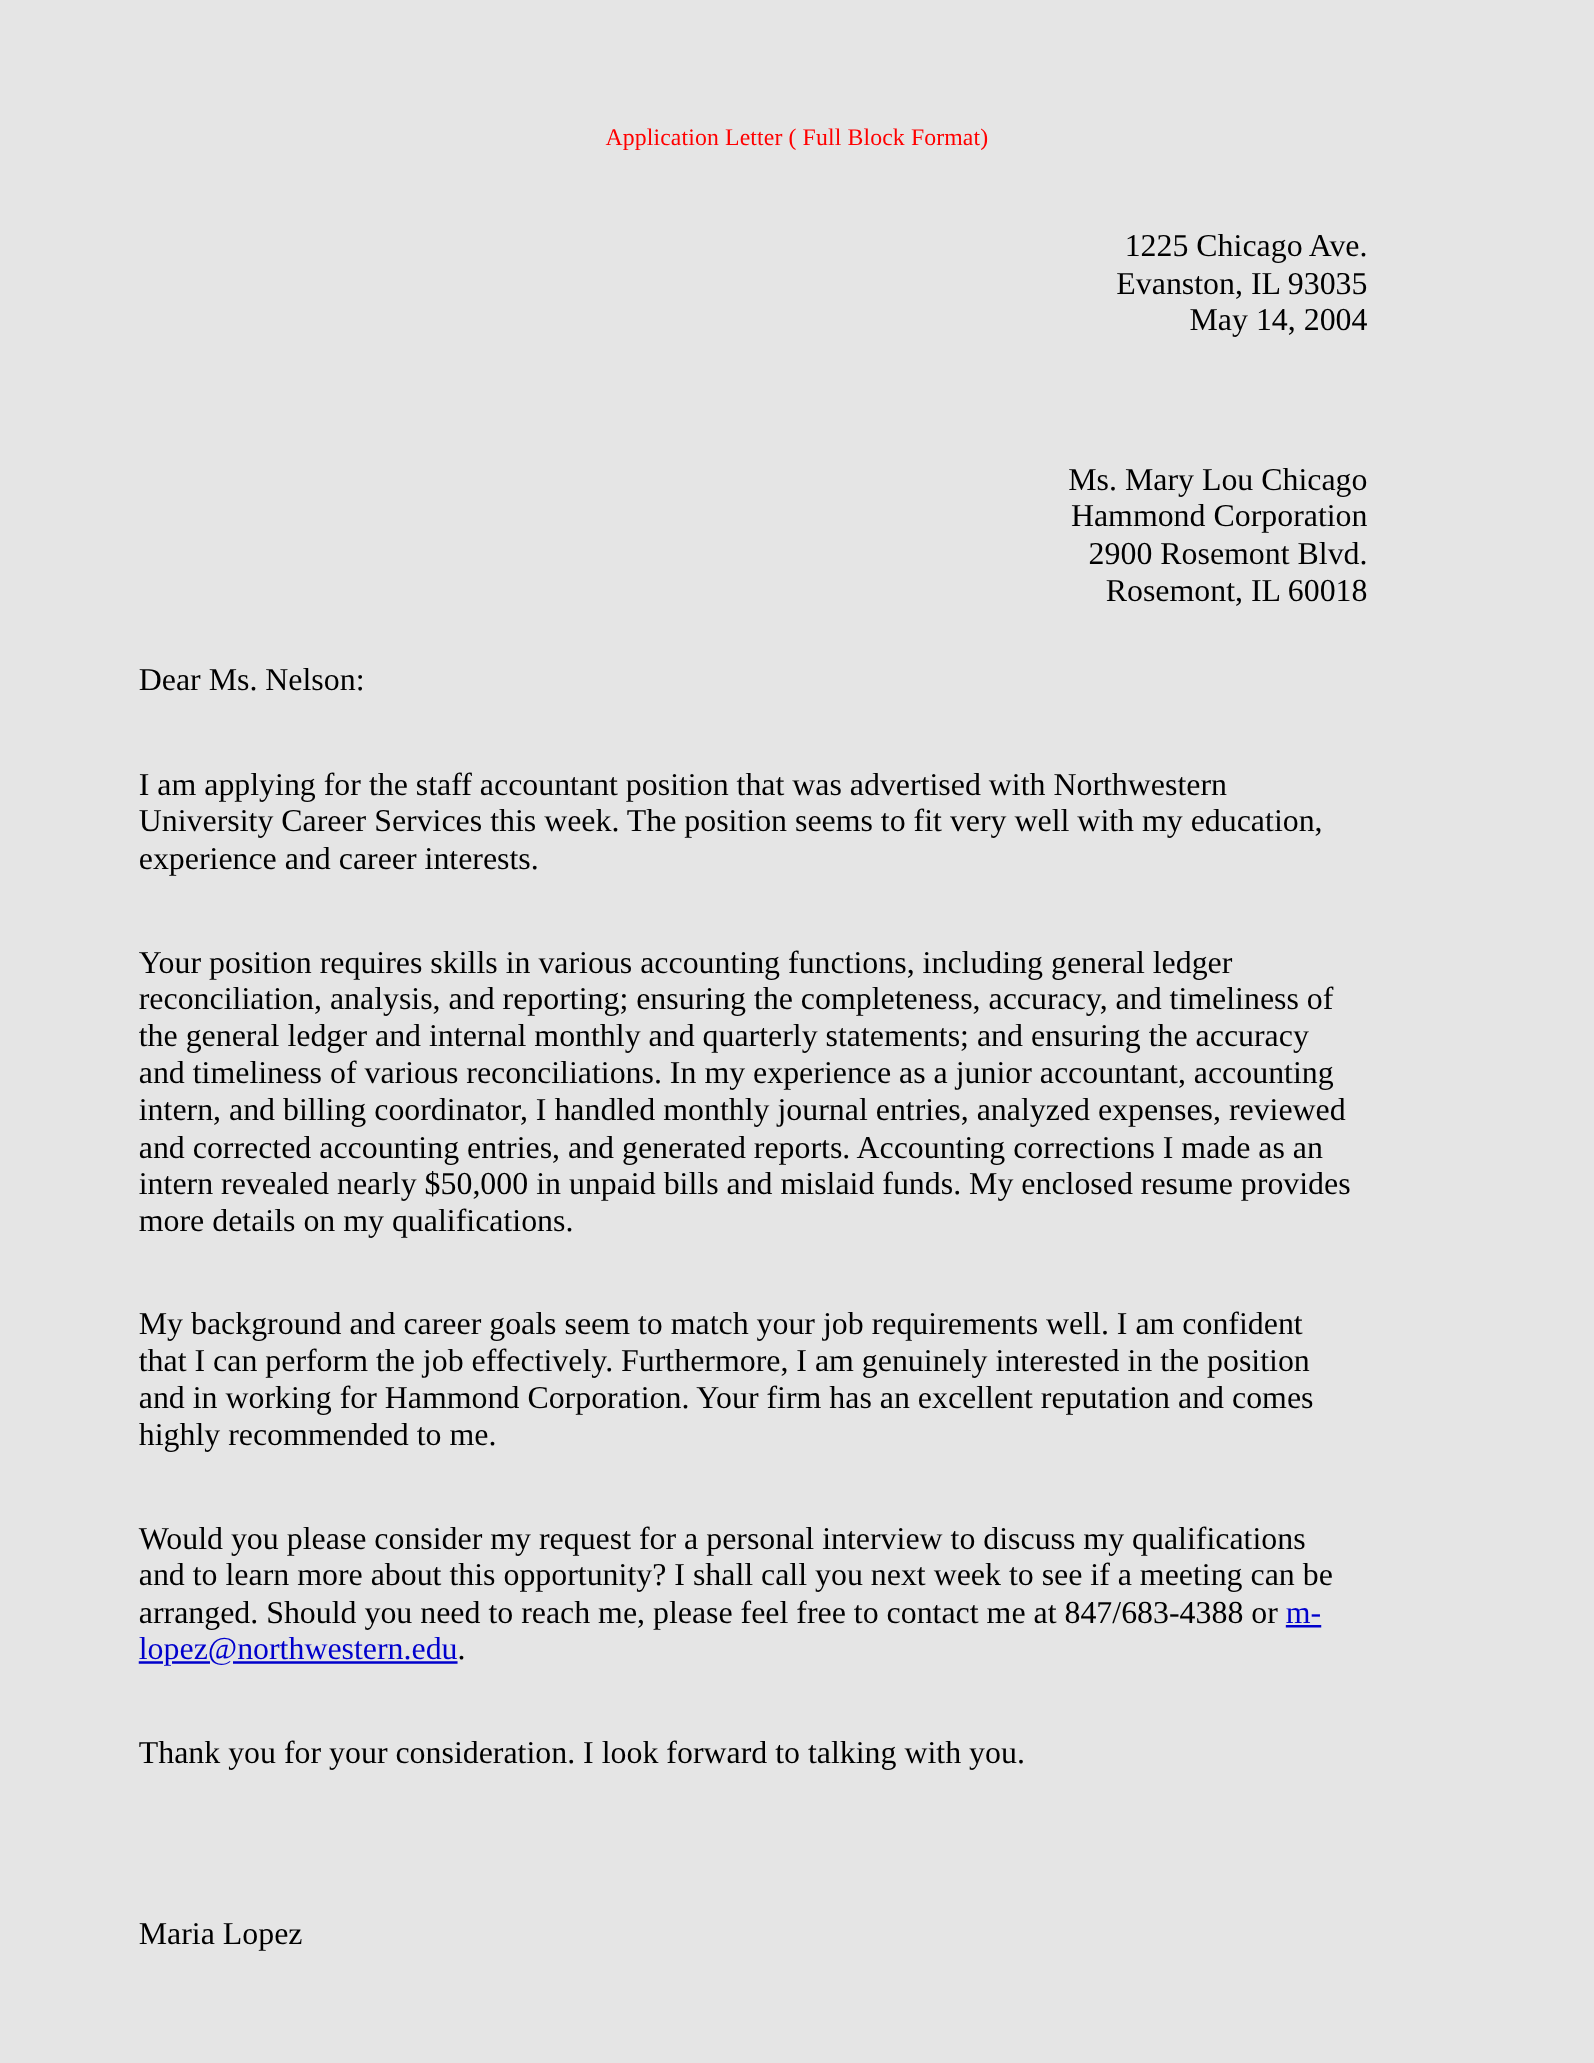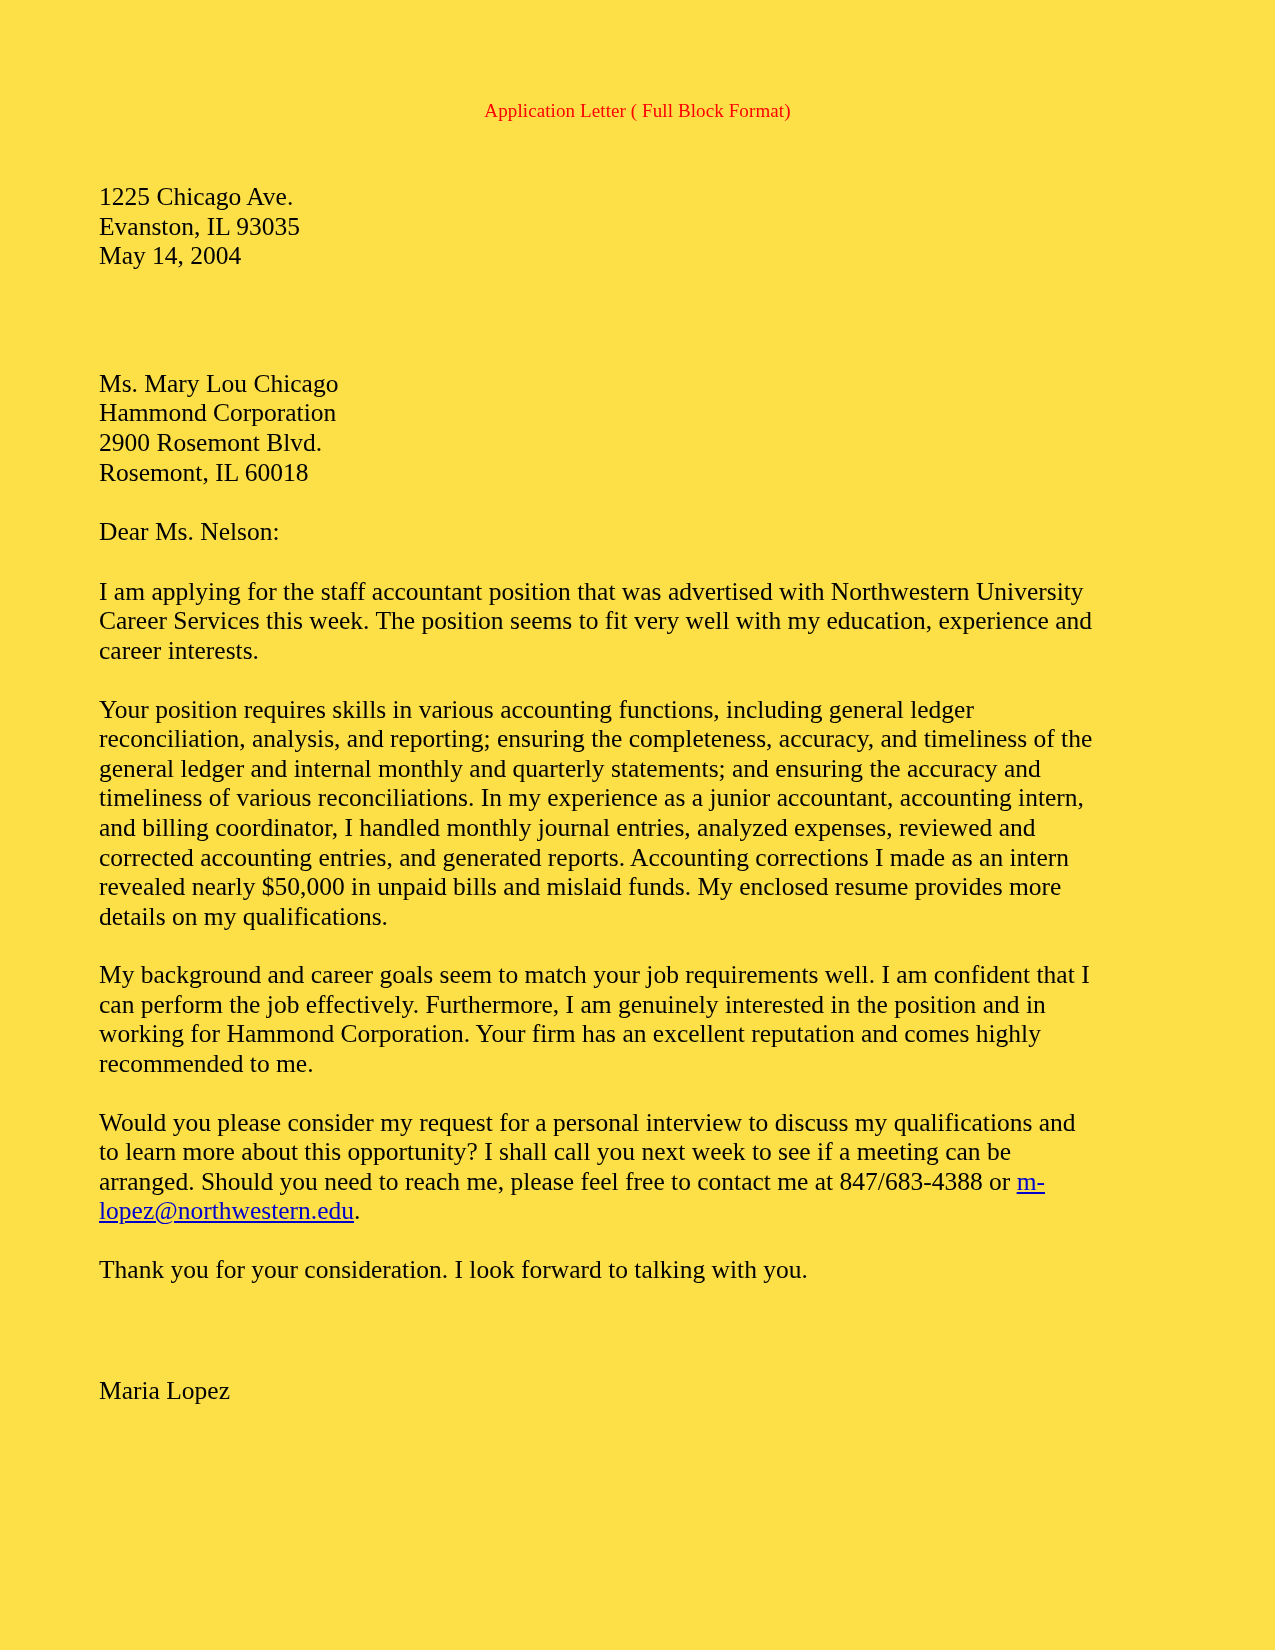--- a/index.html
+++ b/index.html
@@ -8,21 +8,21 @@
     background: #ffffff;
   }
   body {
     font-family: "Liberation Serif", "DejaVu Serif", serif;
     color: #000000;
   }
   .page {
     position: relative;
     width: 1275px;
     height: 1650px;
-    background: #fde047;
+    background: #e5e5e5;
     overflow: hidden;
   }
   .doc-title {
     position: absolute;
     top: 100px;
     left: 0;
     width: 1275px;
     text-align: center;
     color: #ff0000;
     font-size: 19px;
@@ -37,31 +37,31 @@
   .block {
     font-size: 25.5px;
     line-height: 29.6px;
   }
   .gap-after-sender { height: 98px; }
   .gap-after-recipient { height: 30px; }
   .para {
     font-size: 25.5px;
     line-height: 29.6px;
     text-align: left;
-    margin: 0;
+    margin: 12px;
   }
   .spacer-sm { height: 29px; }
   .spacer-md { height: 30px; }
   .spacer-lg { height: 62px; }
   .spacer-xl { height: 64px; }
   .email-link {
     color: #0000cc;
     text-decoration: underline;
   }
-  .line { display: block; white-space: pre-wrap; }
+  .line { display: block; white-space: pre-wrap; text-align: right; }
 </style>
 </head>
 <body>
 
 <div class="page">
 
   <div class="doc-title">Application Letter ( Full Block Format)</div>
 
   <div class="content">
 

